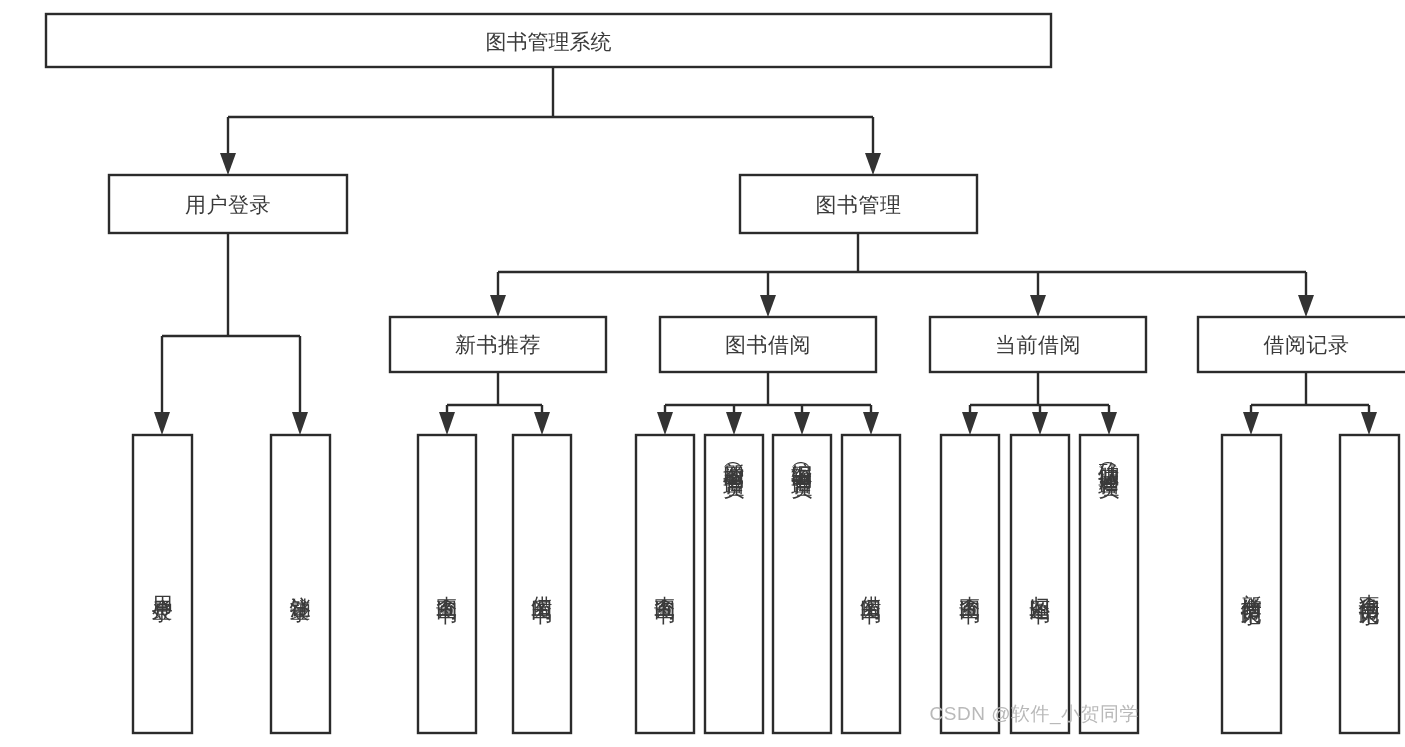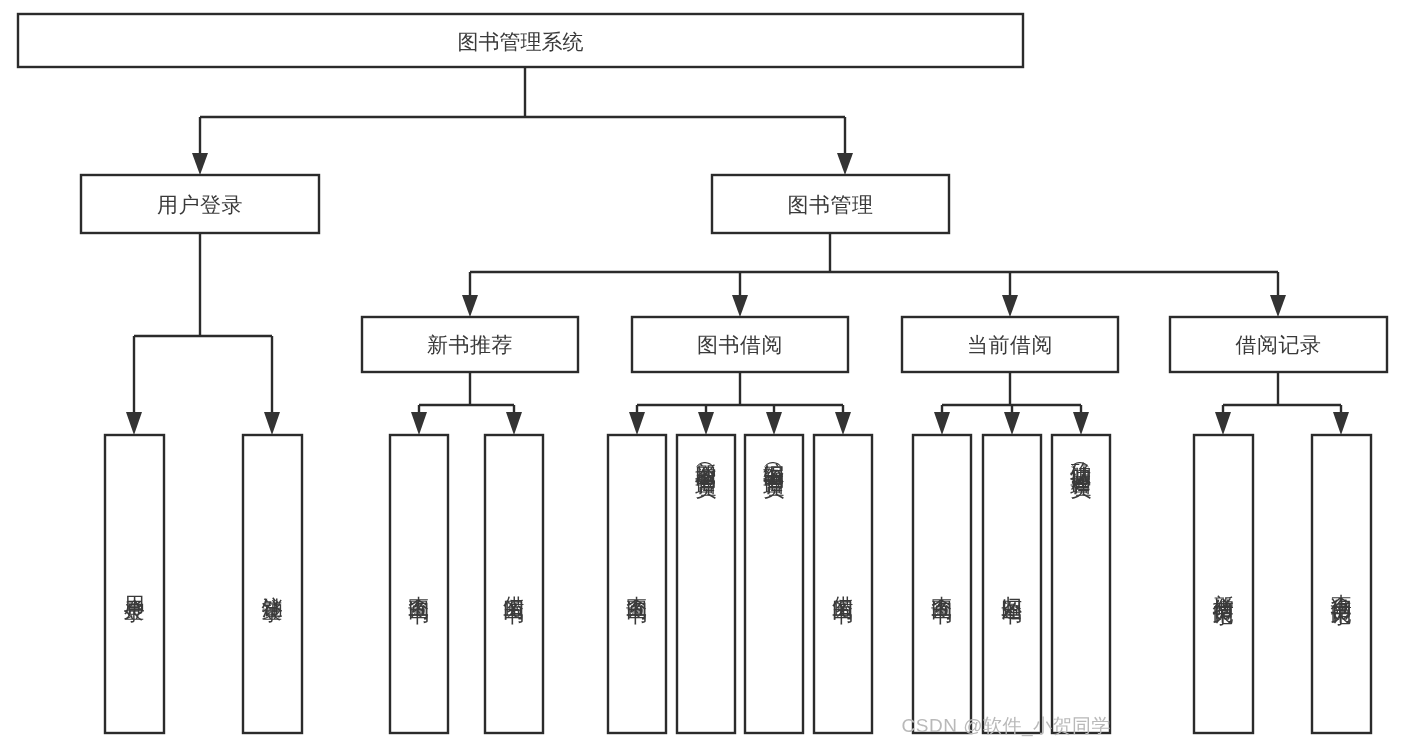--- a/index.html
+++ b/index.html
@@ -11,20 +11,21 @@
     width: 1405px;
     height: 747px;
     font-family: "Liberation Sans", "DejaVu Sans", sans-serif;
     overflow: hidden;
   }
   #diagram-root {
     position: relative;
     width: 1119px;
     height: 747px;
     background: #ffffff;
+    margin-left: 28px;
   }
   svg.flow {
     position: absolute;
     top: 0;
     left: 0;
     width: 1405px;
     height: 747px;
     display: block;
   }
   .node-rect {
@@ -71,21 +72,21 @@
     font-size: 21px;
     line-height: 1.12;
     color: #3a3a3a;
     letter-spacing: 2.5px;
     white-space: nowrap;
     text-align: center;
   }
   .watermark {
     position: absolute;
     right: 8px;
-    bottom: 8px;
+    bottom: 20px;
     font-family: "Liberation Sans", "DejaVu Sans", sans-serif;
     font-size: 19px;
     color: #b9b9b9;
     letter-spacing: 0.5px;
     user-select: none;
     white-space: nowrap;
   }
 </style>
 </head>
 <body>

